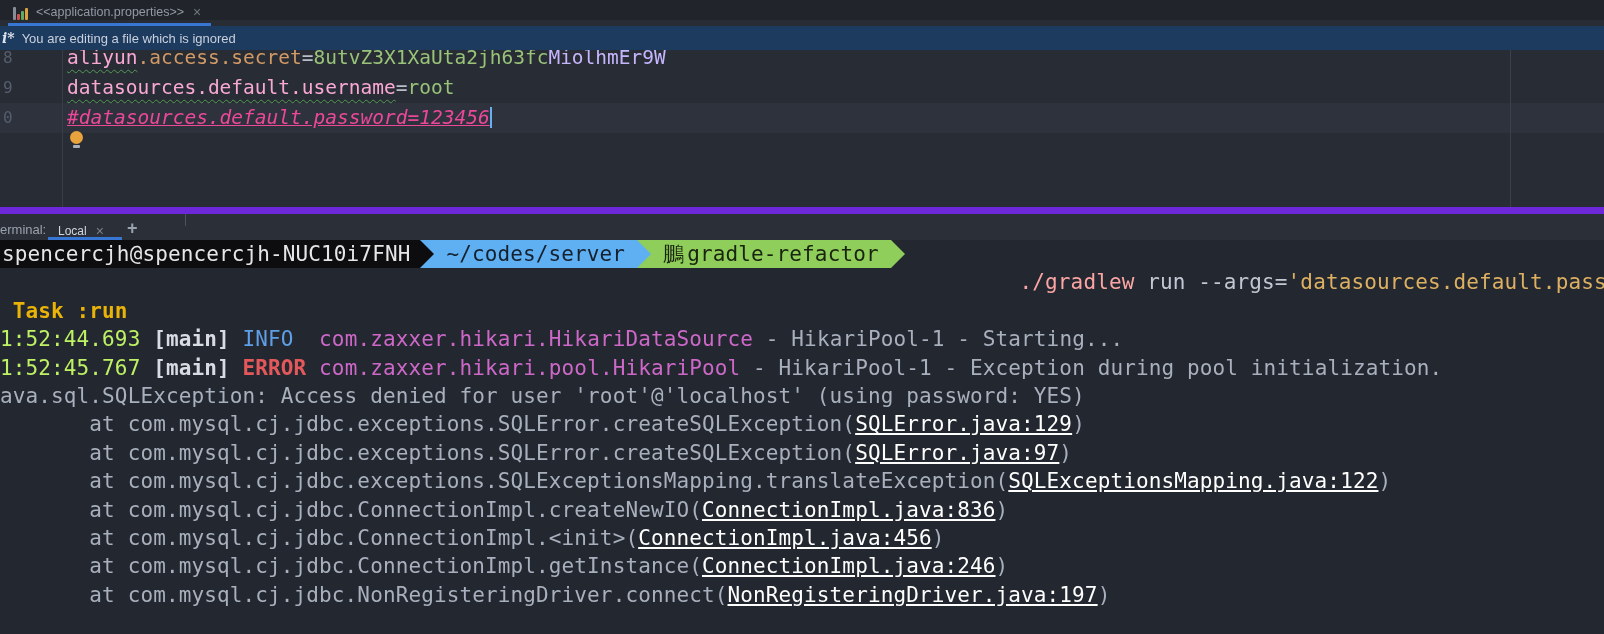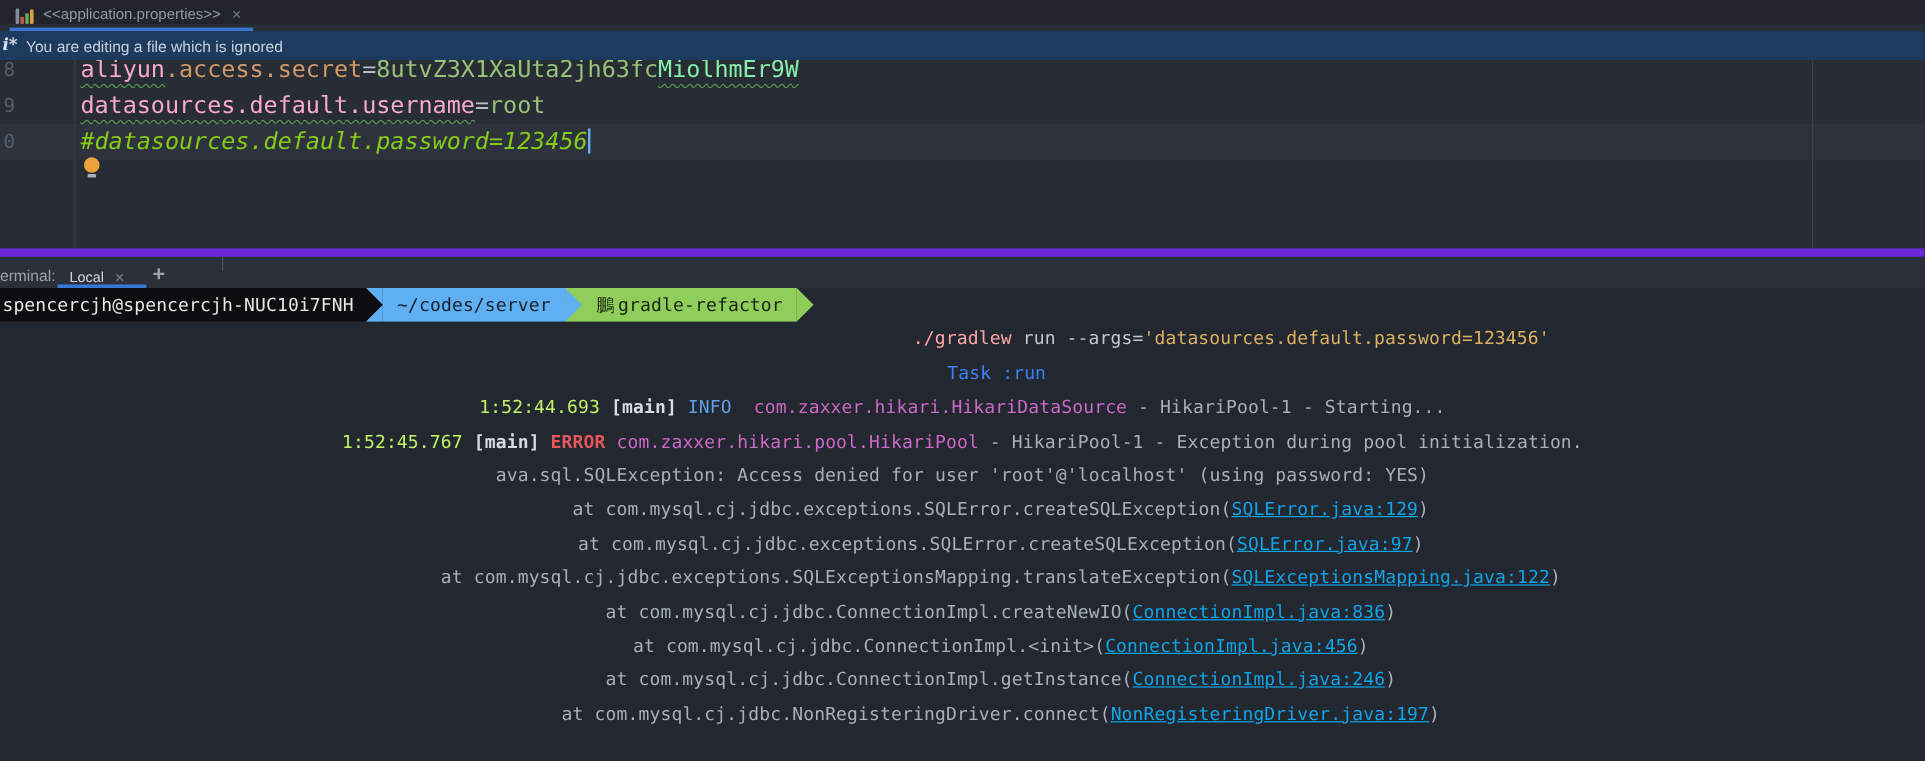--- a/index.html
+++ b/index.html
@@ -26,49 +26,49 @@
   .editor{position:absolute;left:0;top:50px;width:100%;height:157px;overflow:hidden;background:#282c34;}
   .cur-line{position:absolute;left:0;top:53px;height:30px;width:100%;background:#2d323d;}
   .gutter-sep{position:absolute;left:62px;top:0;bottom:0;width:1px;background:#383d47;}
   .margin-guide{position:absolute;left:1510px;top:0;bottom:0;width:1px;background:#3b404b;}
   .ed-line{position:absolute;left:67px;height:30px;line-height:30px;font-family:"DejaVu Sans Mono",monospace;font-size:19.5px;white-space:pre;}
   .ed-num{position:absolute;left:3px;height:30px;line-height:30px;color:#555e6e;font-family:"DejaVu Sans Mono",monospace;font-size:16px;}
   .c-key{color:#d19a66;}
   .c-keyw{color:#f9a8d4;text-decoration:underline;text-decoration-style:wavy;text-decoration-color:#549a54;text-decoration-thickness:1px;text-underline-offset:5px;text-decoration-skip-ink:none;}
   .c-op{color:#b8bfca;}
   .c-val{color:#98c379;}
-  .c-valw{color:#86efac;text-decoration:underline;text-decoration-style:wavy;text-decoration-color:#549a54;text-decoration-thickness:1px;text-underline-offset:5px;text-decoration-skip-ink:none;text-align:right;}
-  .c-com{color:#84cc16;font-style:italic;}
+  .c-valw{color:#c4b5fd;text-decoration-style:wavy;text-decoration-color:#549a54;text-decoration-thickness:1px;text-underline-offset:5px;text-decoration-skip-ink:none;text-align:right;}
+  .c-com{color:#ec4899;font-style:italic;text-decoration:underline;}
   .caret{display:inline-block;width:2px;height:21px;background:#68aef0;vertical-align:-4px;}
   .bulb{position:absolute;left:70px;top:81px;width:13px;height:18px;}
   .bulb-top{width:13px;height:13px;border-radius:50%;background:#e8a33d;}
   .bulb-base{width:7px;height:3px;background:#aab0ba;margin:1px auto 0;border-radius:1px;}
 
   
   .term-header{position:absolute;left:0;top:207px;width:100%;height:33px;background:#2b2f37;border-top:7px solid #6d28d9;box-sizing:border-box;}
   .header-tick{position:absolute;left:185px;top:0;width:1px;height:12px;background:#4d525c;}
   .term-title{position:absolute;left:0;top:8px;color:#9aa2ad;font-size:13px;}
   .term-tab{position:absolute;left:48px;top:0;height:33px;display:flex;align-items:center;padding:0 10px;}
   .term-tab-label{color:#d2d7df;font-size:12px;}
   .term-tab-close{color:#7a828c;font-size:14px;margin-left:9px;}
   .term-tab-underline{position:absolute;left:48px;bottom:0;width:74px;height:3px;background:#3876d3;}
   .term-plus{position:absolute;left:127px;top:4px;color:#9aa2ad;font-size:18px;font-weight:bold;}
 
   
   .terminal{position:absolute;left:0;top:240px;width:100%;height:394px;background:#23272f;overflow:hidden;
-            font-family:"DejaVu Sans Mono",monospace;font-size:15px;letter-spacing:0.12px;color:#a8b0bd;text-align:center;}
+            font-family:"DejaVu Sans Mono",monospace;font-size:21px;letter-spacing:0.12px;color:#a8b0bd;}
   .trow{height:28.4px;min-height:28.4px;line-height:28.4px;white-space:pre;}
   .c-plain{color:#a8b0bd;}
   .c-time{color:#bef264;}
   .c-mainb{color:#d8dbe1;font-weight:bold;}
   .c-info{color:#5f9fe8;font-weight:normal;}
   .c-error{color:#e4585c;font-weight:bold;}
   .c-logger{color:#cd68c8;}
-  .c-link{color:#0ea5e9;text-decoration:underline;cursor:pointer;}
-  .c-task{color:#3b82f6;font-weight:normal;padding-left:48px;}
+  .c-link{color:#ffffff;text-decoration:underline;cursor:pointer;}
+  .c-task{color:#eab308;font-weight:bold;}
   .c-cmdg{color:#fca5a5;}
   .c-cmdm{color:#c2c8d2;}
   .c-cmdy{color:#ddb062;}
 
   
   .prompt{display:flex;align-items:stretch;}
   .pseg{display:flex;align-items:center;}
   .pseg.host{background:#0d0d0f;color:#e6e6e6;padding:0 10px 0 2px;}
   .pseg.cwd{background:#5fb0f2;color:#15202e;padding:0 12px;}
   .pseg.branch{background:#8fce5a;color:#19240f;padding:0 12px;}

